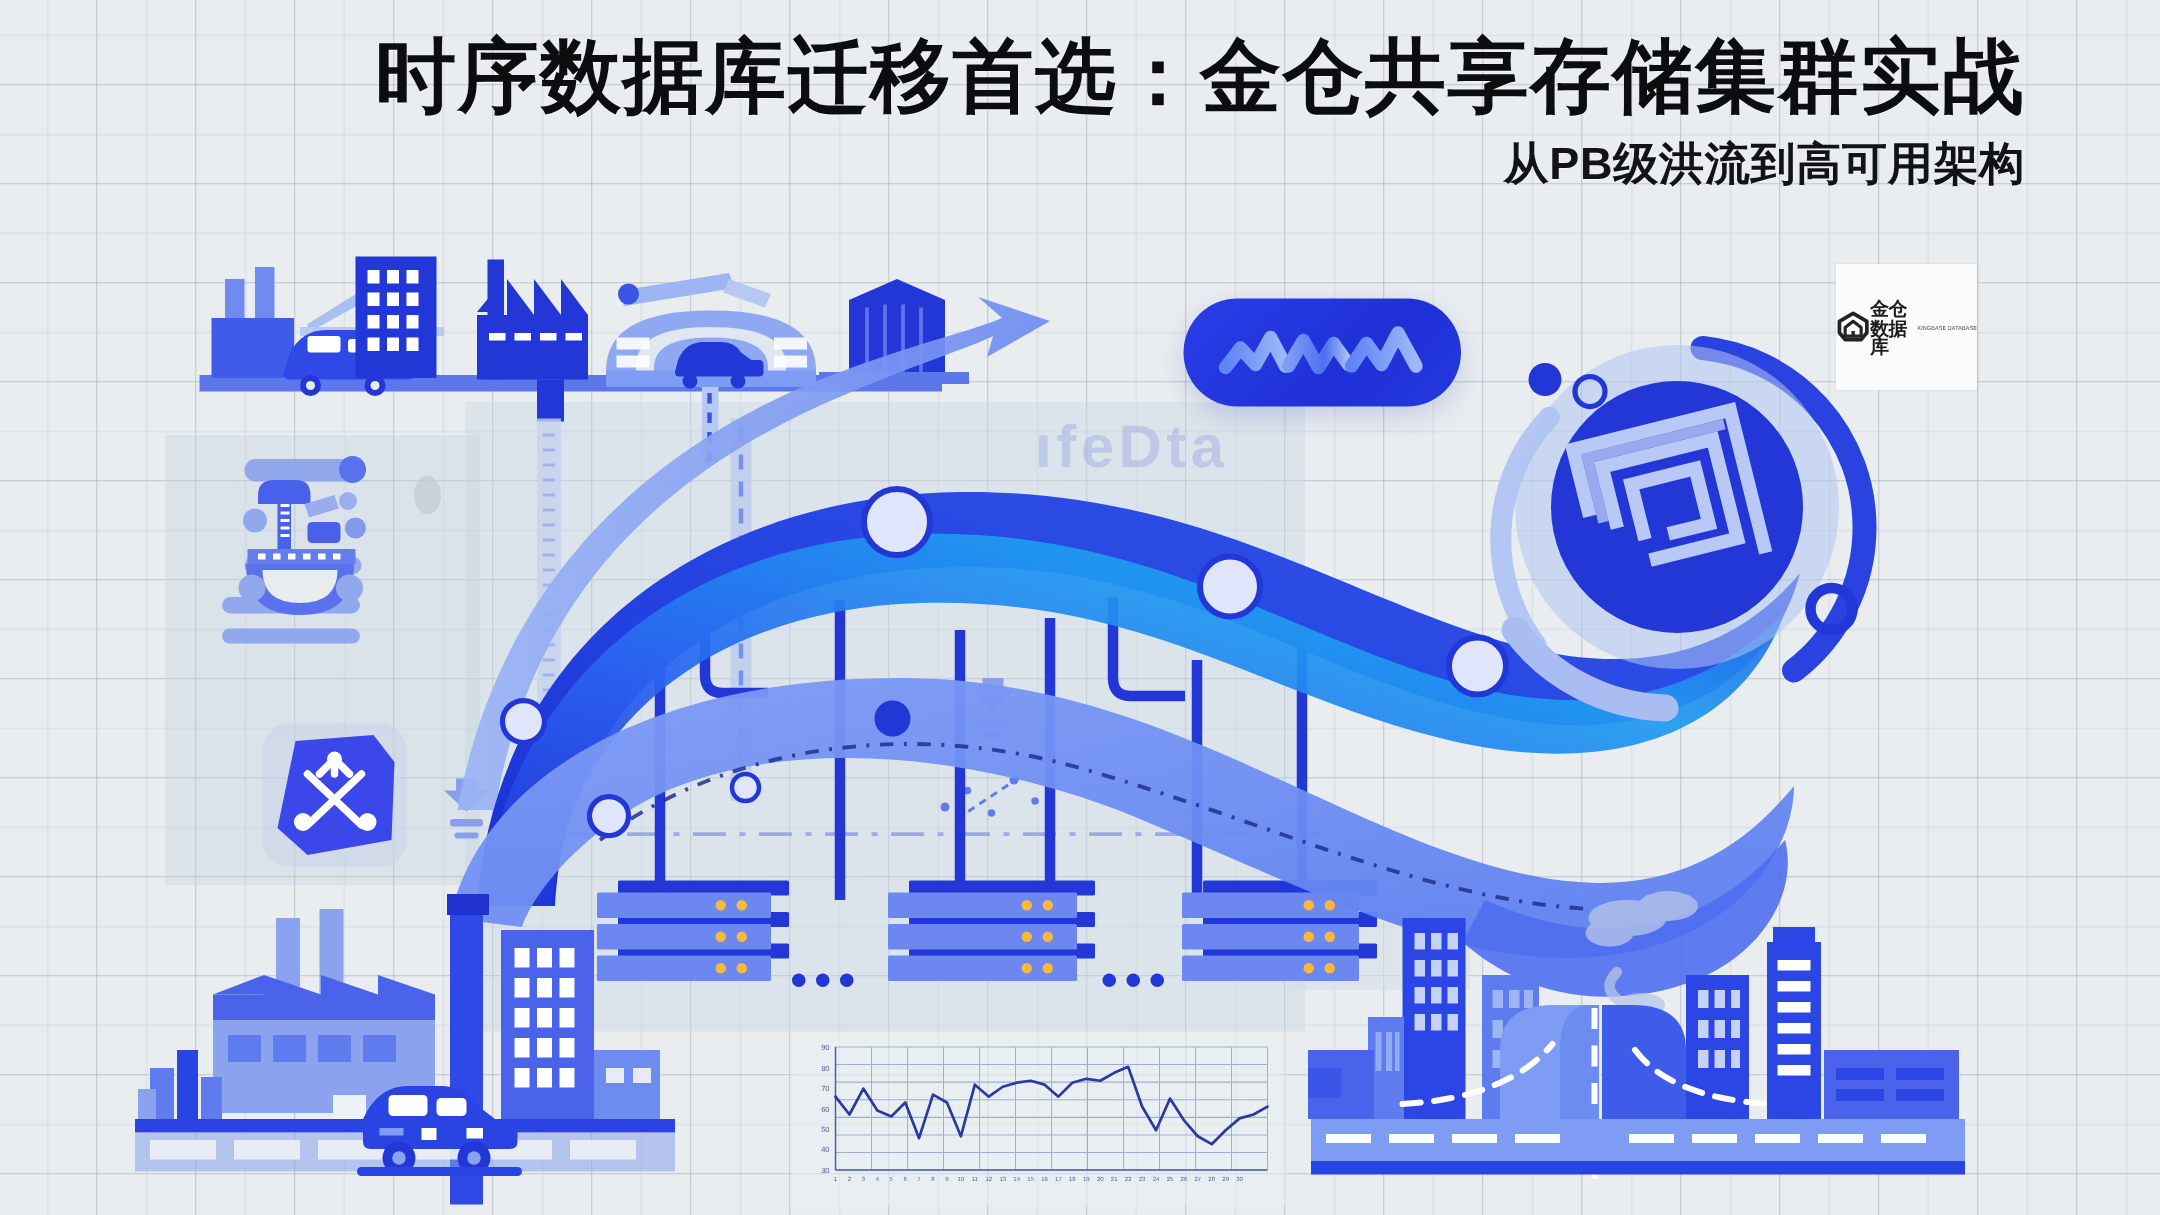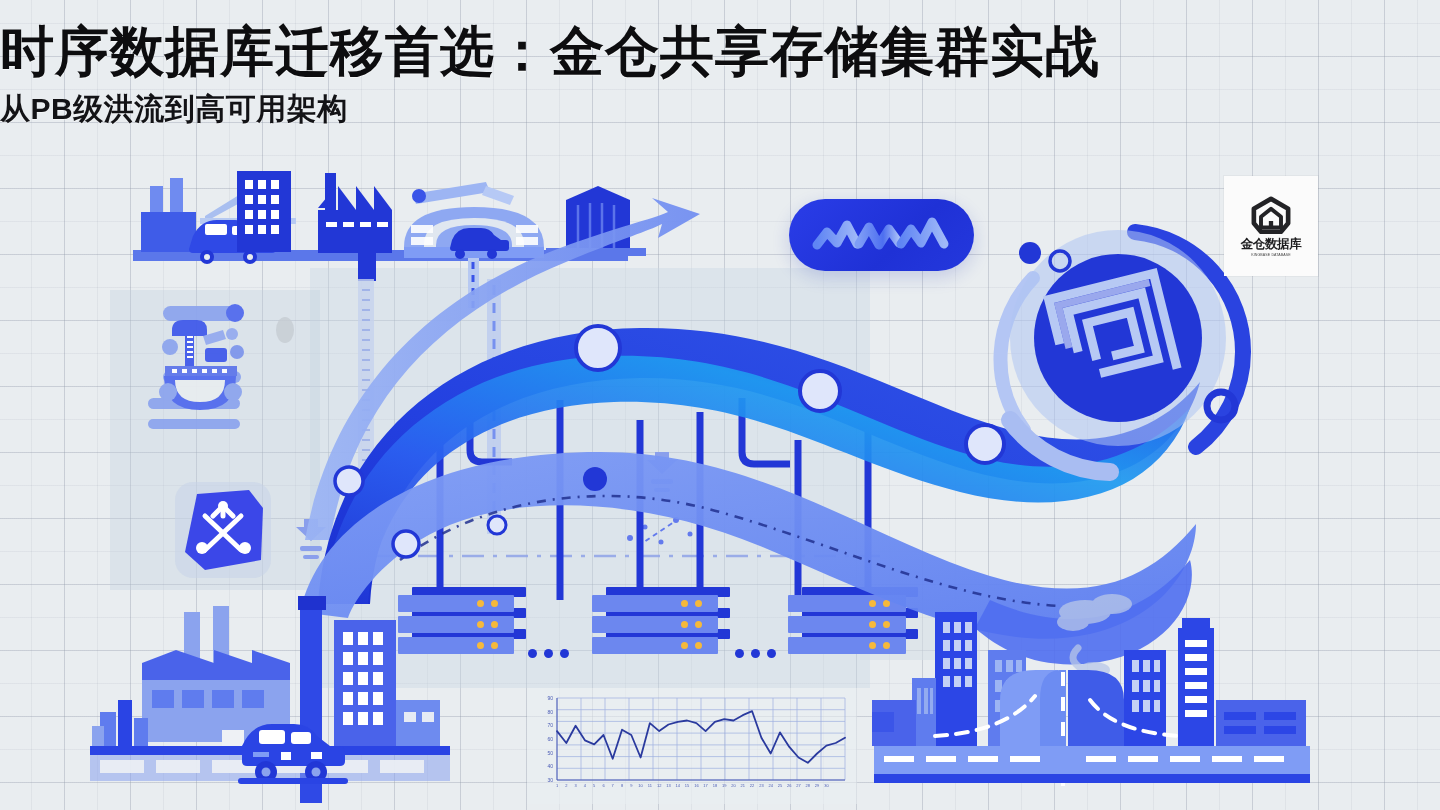--- a/index.html
+++ b/index.html
@@ -43,21 +43,21 @@
     pointer-events: none;
   }
   .wash-2 { background: rgba(190,205,222,0.33); }
   .wash-3 { background: rgba(214,222,230,0.55); }
 
   
   .headline-wrap {
     position: absolute;
     left: 0; top: 22px;
     width: 1350px;
-    text-align: left;
+    text-align: right;
     z-index: 60;
   }
   .title {
     font-size: 54px;
     font-weight: 700;
     letter-spacing: 1px;
     color: #0d0d0f;
     line-height: 1.08;
     margin: 0;
     text-shadow: 0 1px 0 rgba(255,255,255,0.55);
@@ -68,25 +68,25 @@
     color: #131316;
     margin: 9px 0 16px 0;
     letter-spacing: 0.5px;
     text-shadow: 0 1px 0 rgba(255,255,255,0.5);
   }
 
   
   .logo-badge {
     position: absolute;
     left: 1224px; top: 176px;
-    width: 94px; height: 100px;
+    width: 94px; height: 84px;
     background: #fbfbfb;
     z-index: 70;
     display: flex;
-    flex-direction: column;
+    flex-direction: row;
     align-items: center;
     justify-content: center;
     box-shadow: 0 0 0 1px rgba(0,0,0,0.03);
   }
   .logo-mark { width: 44px; height: 40px; display:block; }
   .logo-text {
     font-size: 12.5px; font-weight: 700; color: #1d1d1f;
     letter-spacing: -0.4px; margin-top: 2px; line-height: 1;
   }
   .logo-sub {
@@ -326,20 +326,21 @@
       <rect x="300" y="546" width="22" height="5" rx="2"></rect>
       <rect x="303" y="555" width="16" height="4" rx="2"></rect>
     </g>
     <g fill="#8a9fec">
       <path d="M655 452 l14 0 l0 8 l8 0 l-15 14 l-15 -14 l8 0 z"></path>
       <rect x="651" y="479" width="22" height="5" rx="2"></rect>
       <rect x="654" y="488" width="16" height="4" rx="2"></rect>
     </g>
   </svg>
 
+  <div class="watermark nowrap">ıfeDta</div>
 
   <svg class="layer" style="z-index:18;" viewBox="0 0 1440 810">
     <rect x="358" y="279" width="16" height="250" fill="#c6d2ee" opacity="0.8"></rect>
     <g stroke="#9db0e8" stroke-width="2" opacity="0.9">
       <line x1="362" y1="290" x2="370" y2="290"></line>
         <line x1="362" y1="300" x2="370" y2="300"></line>
       <line x1="362" y1="310" x2="370" y2="310"></line>
         <line x1="362" y1="320" x2="370" y2="320"></line>
       <line x1="362" y1="330" x2="370" y2="330"></line>
         <line x1="362" y1="340" x2="370" y2="340"></line>

